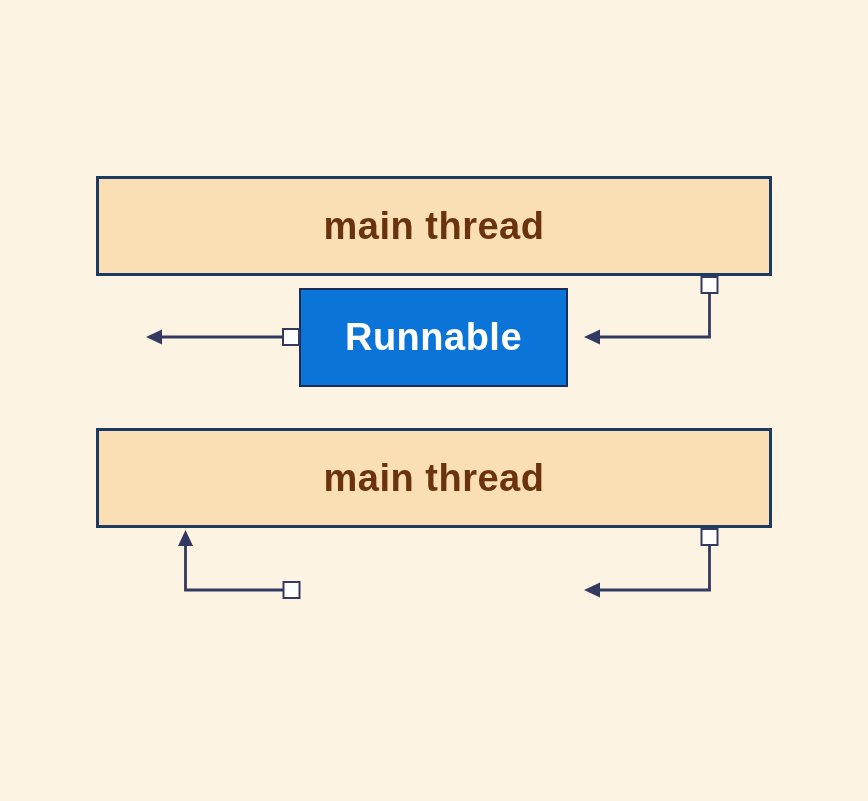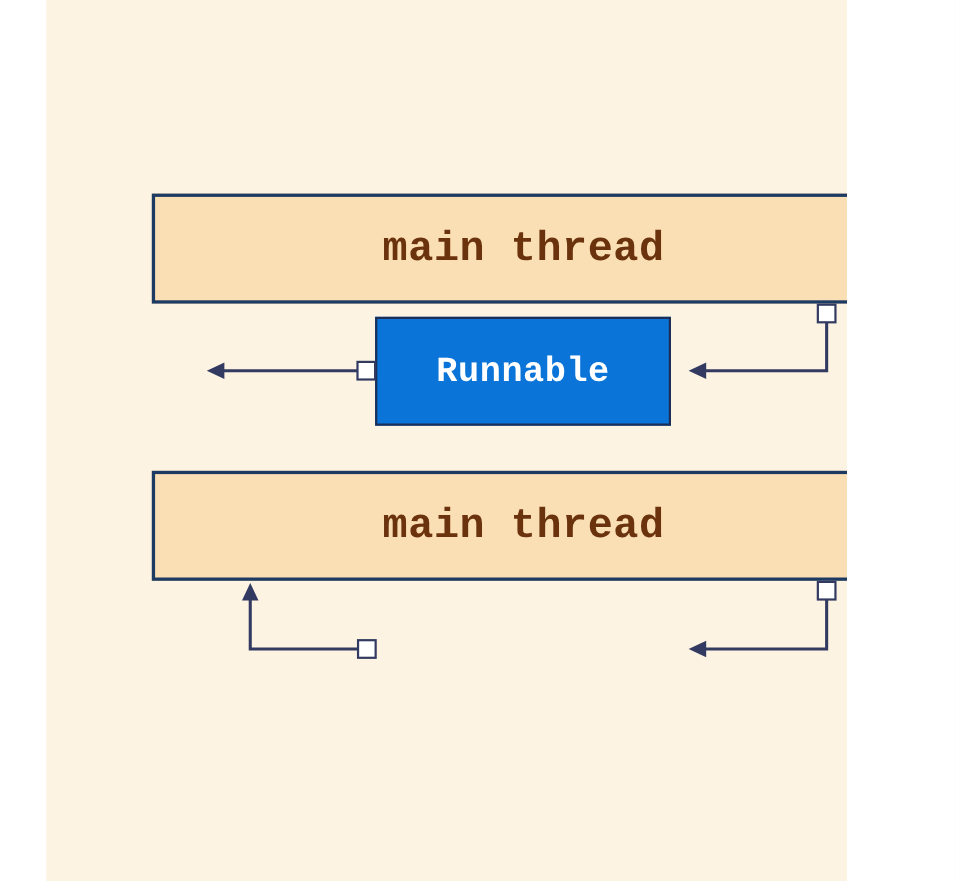--- a/index.html
+++ b/index.html
@@ -1,22 +1,21 @@
 <!DOCTYPE html>
 <html style="--background: #fdf3e3; --thread-box-fill: #fbdfb4; --thread-box-border: #1d3a63; --thread-text: #6a330e; --runnable-fill: #0b74d8; --callable-fill: #f4566b; --task-box-border: #1c2e56; --task-text: #ffffff; --connector: #333a61;"><head>
 <meta charset="utf-8">
 <style>
   html,body { margin:0; padding:0; }
   .canvas {
     position:relative;
-    width:728px; height:801px;
+    width:868px; height:801px;
     background: var(--background, #fdf3e3);
-    font-family:Liberation Mono, monospace;
+    font-family:Liberation Sans, sans-serif;
     overflow:hidden;
-    margin-left:42px;
   }
   .thread-box {
     position:absolute;
     left:96px; width:676px; height:100px;
     box-sizing:border-box;
     background: var(--thread-box-fill, #fbdfb4);
     border:3px solid var(--thread-box-border, #1d3a63);
     display:flex; align-items:center; justify-content:center;
   }
   .thread-box .label {
@@ -25,21 +24,21 @@
     letter-spacing:0.5px;
   }
   .task-box {
     position:absolute;
     width:269px; height:99px;
     box-sizing:border-box;
     border:2.5px solid var(--task-box-border, #1c2e56);
     display:flex; align-items:center; justify-content:center;
   }
   .task-box .label {
-    font-size:32px; font-weight:bold;
+    font-size:38px; font-weight:bold;
     color: var(--task-text, #ffffff);
     letter-spacing:0.5px;
     text-align:center;
   }
   #runnable-box { left:299px; top:288px; background: var(--runnable-fill, #0b74d8); }
   #callable-box { left:300px; top:540px; background: var(--callable-fill, #f4566b); }
   #thread-box-1 { top:176px; }
   #thread-box-2 { top:428px; }
   svg.connector-overlay {
     position:absolute; left:0; top:0;

